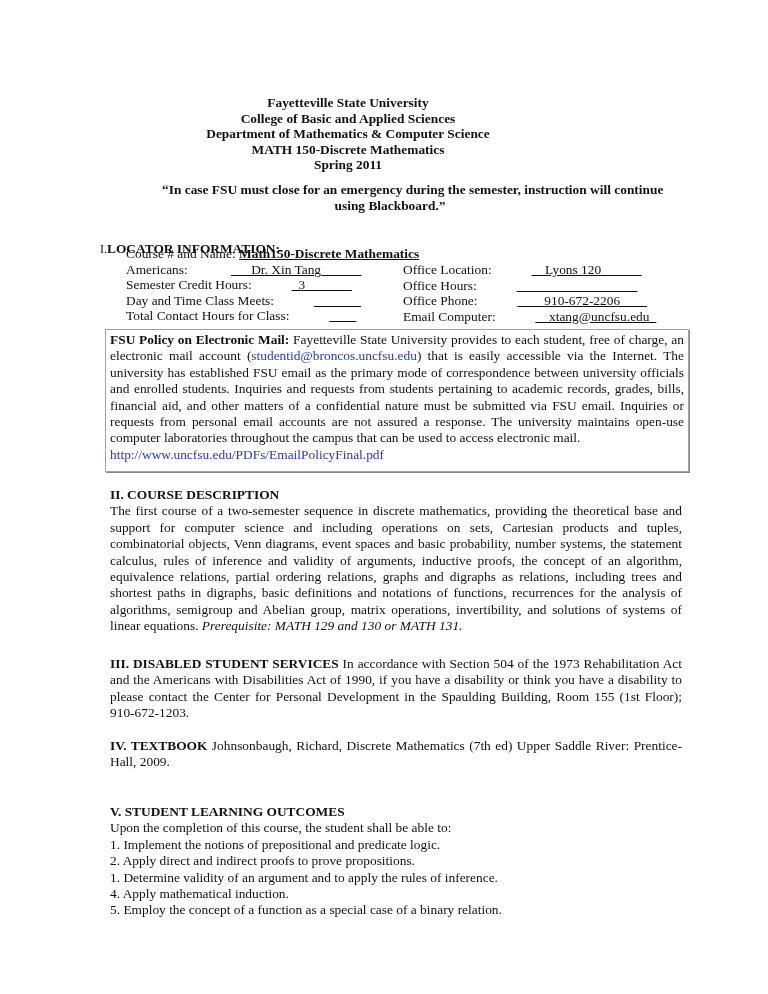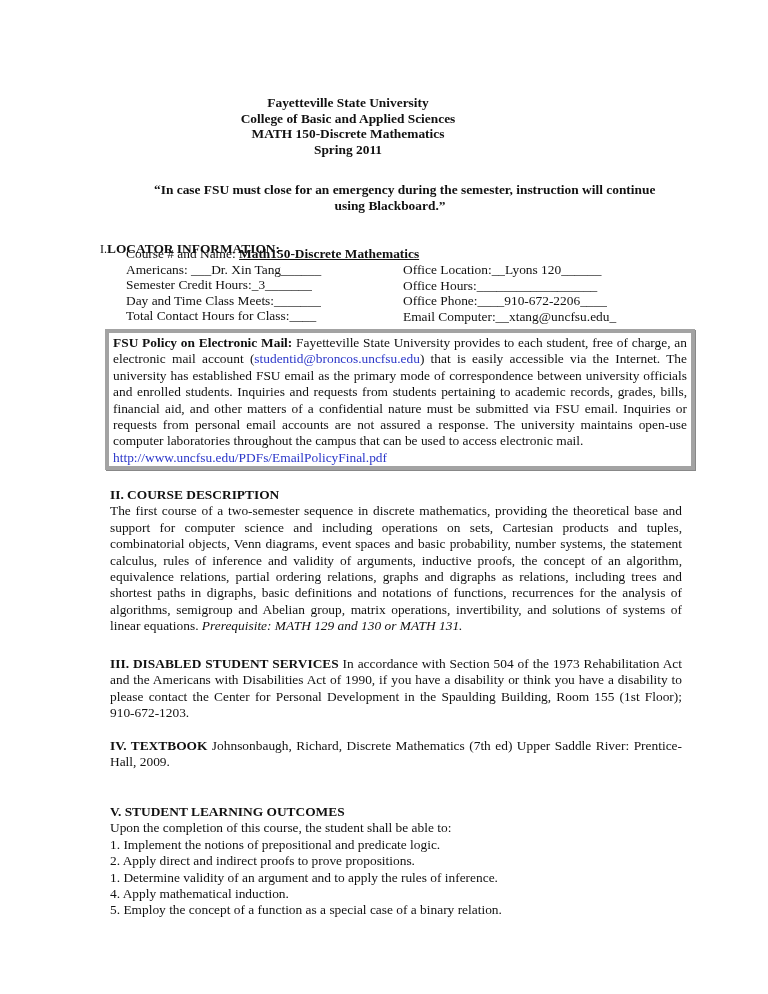--- a/index.html
+++ b/index.html
@@ -37,21 +37,21 @@
     .notice {
       position: absolute;
       top: 182px;
       left: 150px;
       width: 480px;
       text-align: center;
       font-weight: bold;
       line-height: 16px;
       font-size: 13.4px;
     }
-    .notice .line1 { white-space: nowrap; margin-left: 4px; }
+    .notice .line1 { white-space: nowrap; margin-left: 12px; }
     .locator-heading {
       position: absolute;
       top: 230px;
       left: 100px;
       font-weight: bold;
       white-space: nowrap;
       margin-top: 10px;
     }
     .locator-heading .roman { font-weight: normal; font-size: 12px; }
     .locator-left {
@@ -62,31 +62,31 @@
       line-height: 15.5px;
     }
     .locator-right {
       position: absolute;
       top: 262px;
       left: 403px;
       white-space: nowrap;
       line-height: 15.5px;
     }
     .row { white-space: nowrap; }
-    .u { white-space: pre; }
+    .u { text-decoration: underline; white-space: pre; margin-left: 40px; }
     .b { font-weight: bold; }
     .course-name { font-weight: bold; text-decoration: underline; }
 
     .policy-box {
       position: absolute;
       top: 329px;
       left: 105px;
       width: 574px;
-      padding: 2px 4px 0 4px;
-      border: 4px solid #a3a3a3;
+      padding: 2px 4px 8px 4px;
+      border: 1px solid #a3a3a3;
       box-shadow: 1px 1px 0 #888;
       text-align: justify;
       line-height: 16.4px;
       font-size: 13.4px;
     }
     .policy-box .link { color: #2a36c9; }
     .policy-box .rules { font-weight: bold; }
 
     .section {
       position: absolute;
@@ -105,20 +105,21 @@
     .outcomes div { white-space: nowrap; }
   </style>
 </head>
 <body>
 
 <div class="page">
 
   <div class="header">
     <div>Fayetteville State University</div>
     <div>College of Basic and Applied Sciences</div>
+    <div>Department of Mathematics &amp; Computer Science</div>
     <div>MATH 150-Discrete Mathematics</div>
     <div>Spring 2011</div>
   </div>
 
   <div class="notice">
     <div class="line1">“In case FSU must close for an emergency during the semester, instruction will continue</div>
     <div>using Blackboard.”</div>
   </div>
 
   <div class="locator-heading">

